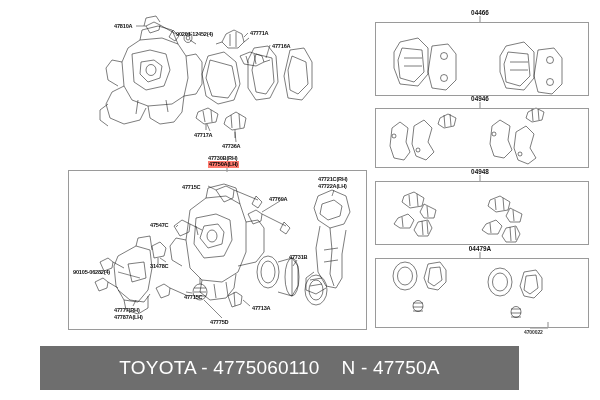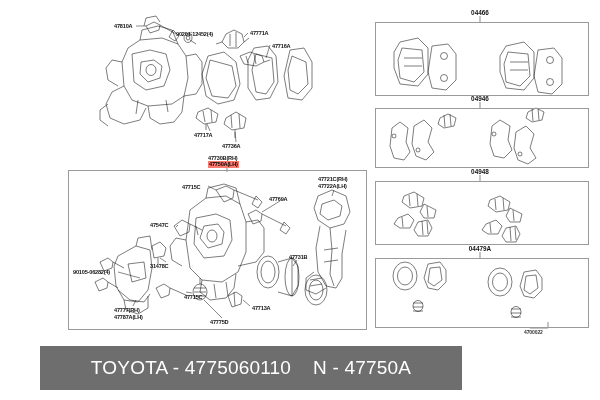--- a/index.html
+++ b/index.html
@@ -16,21 +16,21 @@
   .lbl.hl{background:#ff7a6e;color:#000;padding:0 1px;}
   .box{position:absolute;border:1px solid #9a9a9a;background:transparent;}
   .boxcap{
     position:absolute;font-size:6.4px;font-weight:bold;color:#111;
     text-align:center;white-space:pre;
   }
   .refcode{
     position:absolute;font-size:5px;color:#333;font-weight:bold;letter-spacing:-0.1px;
   }
   #banner{
-    position:absolute;left:40px;top:346px;width:422px;height:44px;
+    position:absolute;left:40px;top:346px;width:479px;height:44px;
     background:#6e6e6e;display:flex;align-items:center;justify-content:center;
   }
   #banner .btxt{
     color:#ffffff;font-size:19px;letter-spacing:0.2px;white-space:pre;
     font-family:"Liberation Sans",sans-serif;
   }
   svg{display:block;}
   .ln{stroke:#111;stroke-width:0.55;fill:none;}
 </style>
 </head>

